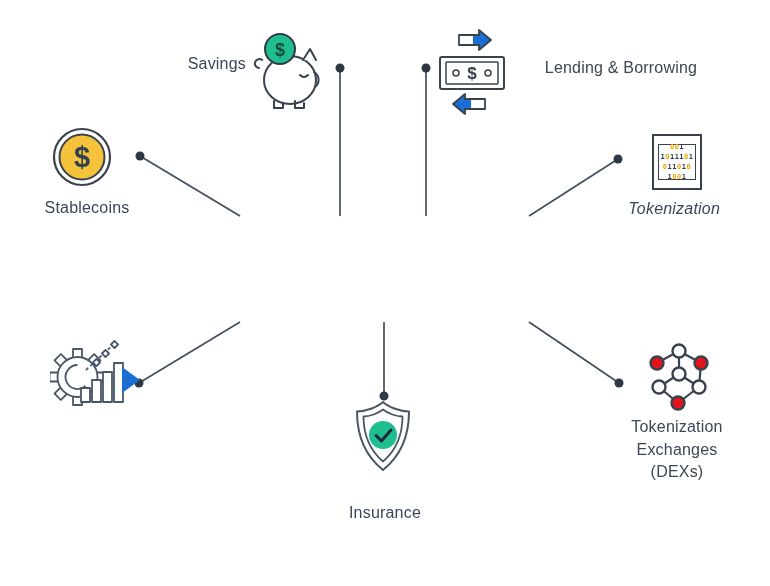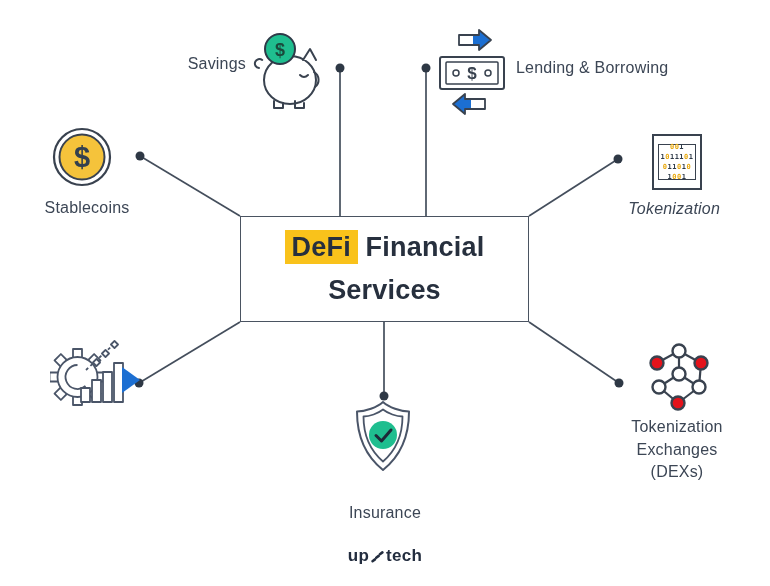--- a/index.html
+++ b/index.html
@@ -15,21 +15,21 @@
   }
   .center-title{
     width:272px;font-size:27px;font-weight:700;color:#27303E;line-height:1.6;
     letter-spacing:.2px;
   }
   .hl{background:#F9C21B;padding:2px 7px;}
   .node-label{
     position:absolute;font-size:16px;color:#3C4655;letter-spacing:.2px;line-height:1.42;
   }
   .lbl-savings{left:118px;top:53px;width:128px;text-align:right;}
-  .lbl-lending{left:516px;top:57px;width:210px;text-align:left;}
+  .lbl-lending{left:516px;top:57px;width:210px;text-align:center;}
   .lbl-stablecoins{left:20px;top:197px;width:134px;text-align:center;}
   .lbl-tokenization{left:576px;top:198px;width:144px;text-align:right;font-style:italic;}
   .lbl-asset{left:35px;top:417px;width:140px;text-align:center;}
   .lbl-insurance{left:323px;top:482px;width:124px;text-align:center;margin-top:20px;}
   .lbl-dex{left:620px;top:416px;width:114px;text-align:center;}
   .icon{position:absolute;}
   .ic-piggy{left:250px;top:30px;}
   .ic-lending{left:437px;top:27px;}
   .ic-coin{left:52px;top:127px;}
   .ic-token{left:652px;top:134px;width:50px;height:56px;border:2px solid #39424F;
@@ -68,26 +68,20 @@
       <circle cx="340" cy="68" r="4.5"></circle>
       <circle cx="426" cy="68" r="4.5"></circle>
       <circle cx="140" cy="156" r="4.5"></circle>
       <circle cx="618" cy="159" r="4.5"></circle>
       <circle cx="139" cy="383" r="4.5"></circle>
       <circle cx="384" cy="396" r="4.5"></circle>
       <circle cx="619" cy="383" r="4.5"></circle>
     </g>
   </svg>
 
-  <div class="center-box">
-    <div class="center-title">
-      <span class="hl">DeFi</span>
-      <span>Financial Services</span>
-    </div>
-  </div>
 
   <svg class="icon ic-piggy" width="76" height="82" viewBox="0 0 76 82">
     <g stroke="#39424F" stroke-width="2" fill="#fff" stroke-linejoin="round" stroke-linecap="round">
       <path d="M9,38 a4.5,4.5 0 1 1 3.2,-8" fill="none"></path>
       <ellipse cx="40" cy="50" rx="26" ry="24"></ellipse>
       <path d="M24,71 v7 h9 v-5" fill="none"></path>
       <path d="M45,71 v7 h9 v-5" fill="none"></path>
       <path d="M53,30 l7,-11 l6,11"></path>
       <path d="M50,45 q4,4 8,0" fill="none"></path>
       <path d="M64,42 a9,9 0 0 1 1,15" fill="none"></path>
@@ -179,25 +173,14 @@
       <circle cx="16" cy="22" r="6.5" fill="#E4131B"></circle>
       <circle cx="60" cy="22" r="6.5" fill="#E4131B"></circle>
       <circle cx="38" cy="33" r="6.5" fill="#fff"></circle>
       <circle cx="18" cy="46" r="6.5" fill="#fff"></circle>
       <circle cx="58" cy="46" r="6.5" fill="#fff"></circle>
       <circle cx="37" cy="62" r="6.5" fill="#E4131B"></circle>
     </g>
   </svg>
   <div class="node-label lbl-dex">Tokenization Exchanges (DEXs)</div>
 
-  <div class="logo">
-    <span>up</span>
-    <svg class="logo-glyph" width="13" height="14" viewBox="0 0 13 14">
-      <g fill="#232D3F">
-        <rect x="0" y="9" width="5.5" height="2.6" rx="1.2" transform="rotate(-36 2.75 10.3)"></rect>
-        <rect x="3.7" y="5.5" width="5.5" height="2.6" rx="1.2" transform="rotate(-36 6.45 6.8)"></rect>
-        <rect x="7.4" y="2" width="5.5" height="2.6" rx="1.2" transform="rotate(-36 10.15 3.3)"></rect>
-      </g>
-    </svg>
-    <span>tech</span>
-  </div>
 
 </div>
 
 </body></html>

